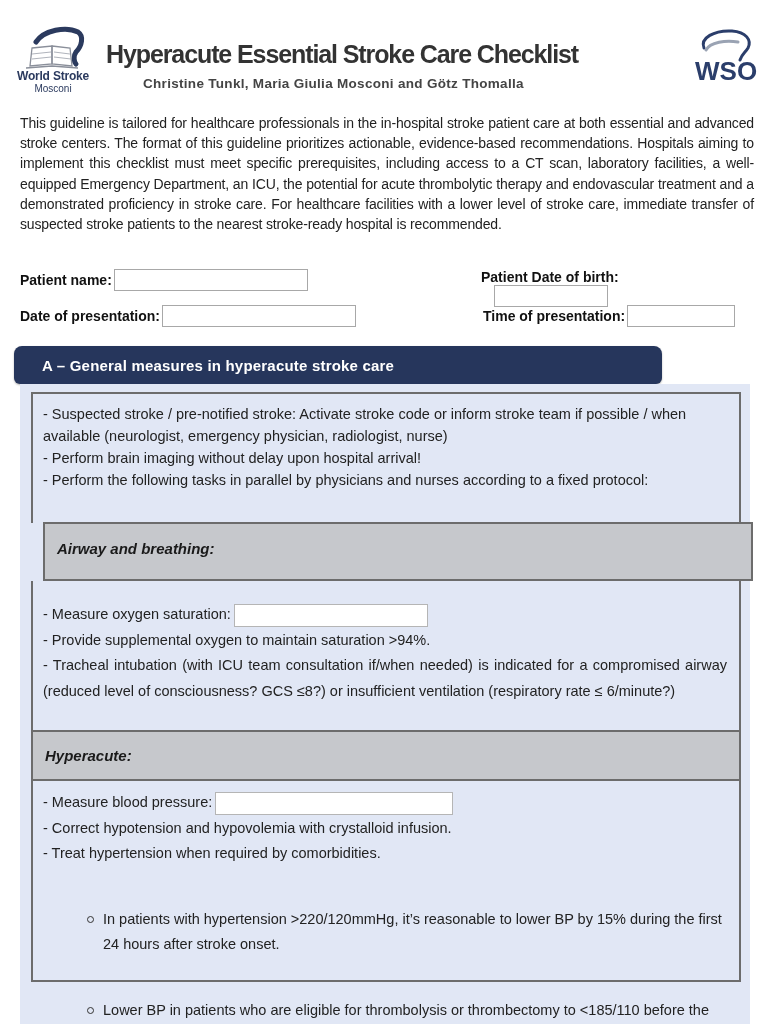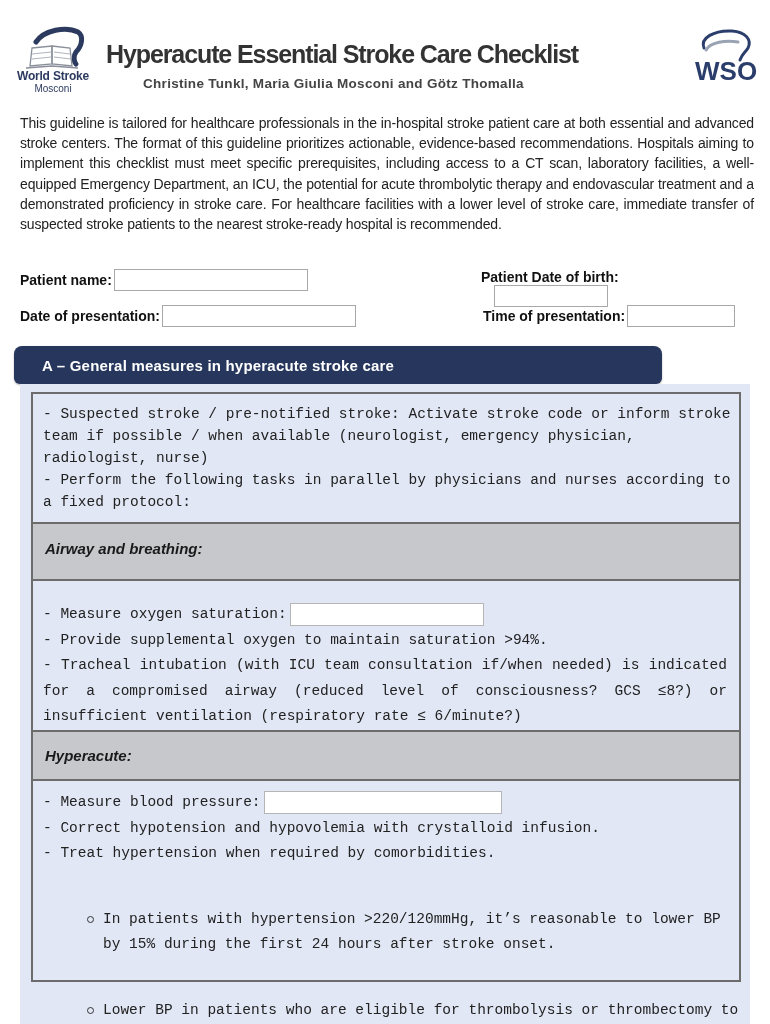--- a/index.html
+++ b/index.html
@@ -27,21 +27,21 @@
   .sec-header span { position: absolute; left: 28px; top: 11px; font-size: 15px; font-weight: bold; color: #ffffff; letter-spacing: 0.2px; }
 
   .sec-body { position: absolute; left: 20px; top: 384px; width: 730px; height: 640px; background: #e1e7f5; }
 
   .box { position: absolute; left: 31px; width: 710px; border-left: 2px solid #6c6c6c; border-right: 2px solid #6c6c6c; }
   .box.top-b { border-top: 2px solid #6c6c6c; }
   .box.bottom-b { border-bottom: 2px solid #6c6c6c; }
   .box.gray { background: #c6c8cc; border-top: 2px solid #6c6c6c; border-bottom: 2px solid #6c6c6c; }
   .box.light { background: #e1e7f5; }
 
-  .txt-block { padding: 10px 0 0 10px; font-size: 14.5px; line-height: 22px; color: #222; font-family: Liberation Mono, monospace; }
+  .txt-block { padding: 10px 0 0 10px; font-size: 14.5px; line-height: 22px; color: #222; }
   .txt-block p { margin: 0; }
   .just { text-align: justify; padding-right: 12px; }
   .sub-title { position: absolute; left: 12px; font-size: 15px; font-weight: bold; font-style: italic; color: #1a1a1a; }
   .inline-input { display: inline-block; vertical-align: middle; height: 23px; background: #fff; border: 1px solid #b5b5b5; margin-left: 3px; }
 
   .bullets { list-style: none; padding-left: 42px; margin: 0; }
   .bullets li { position: relative; padding-left: 18px; line-height: 25.5px; margin-top: 40px; }
   .bullets li::before { content: ""; position: absolute; left: 2px; top: 9px; width: 5px; height: 5px; border: 1.2px solid #333; border-radius: 50%; }
 </style>
 </head>
@@ -93,25 +93,26 @@
 
 <div class="sec-header">
   <span>A – General measures in hyperacute stroke care</span>
 </div>
 
 <div class="sec-body"></div>
 
 <div class="box top-b light" style="top:392px; height:131px;">
   <div class="txt-block" style="padding-top:9px;">
     <p>- Suspected stroke / pre-notified stroke: Activate stroke code or inform stroke team if possible / when available (neurologist, emergency physician, radiologist, nurse)</p>
+    <p>- Perform brain imaging without delay upon hospital arrival!</p>
     <p>- Perform the following tasks in parallel by physicians and nurses according to a fixed protocol:</p>
   </div>
 </div>
 
-<div class="box gray" style="top:522px; height:59px;">
+<div class="box gray" style="top:522px; height:59px;margin-left:12px;">
   <span class="sub-title" style="top:16px;">Airway and breathing:</span>
 </div>
 
 <div class="box light" style="top:581px; height:150px;">
   <div class="txt-block" style="padding-top:21px; line-height:25.5px;">
     <p>
       <span>- Measure oxygen saturation:</span><span class="inline-input" style="width:194px;"></span>
     </p>
     <p>- Provide supplemental oxygen to maintain saturation &gt;94%.</p>
     <p class="just">- Tracheal intubation (with ICU team consultation if/when needed) is indicated for a compromised airway (reduced level of consciousness? GCS ≤8?) or insufficient ventilation (respiratory rate ≤ 6/minute?)</p>

